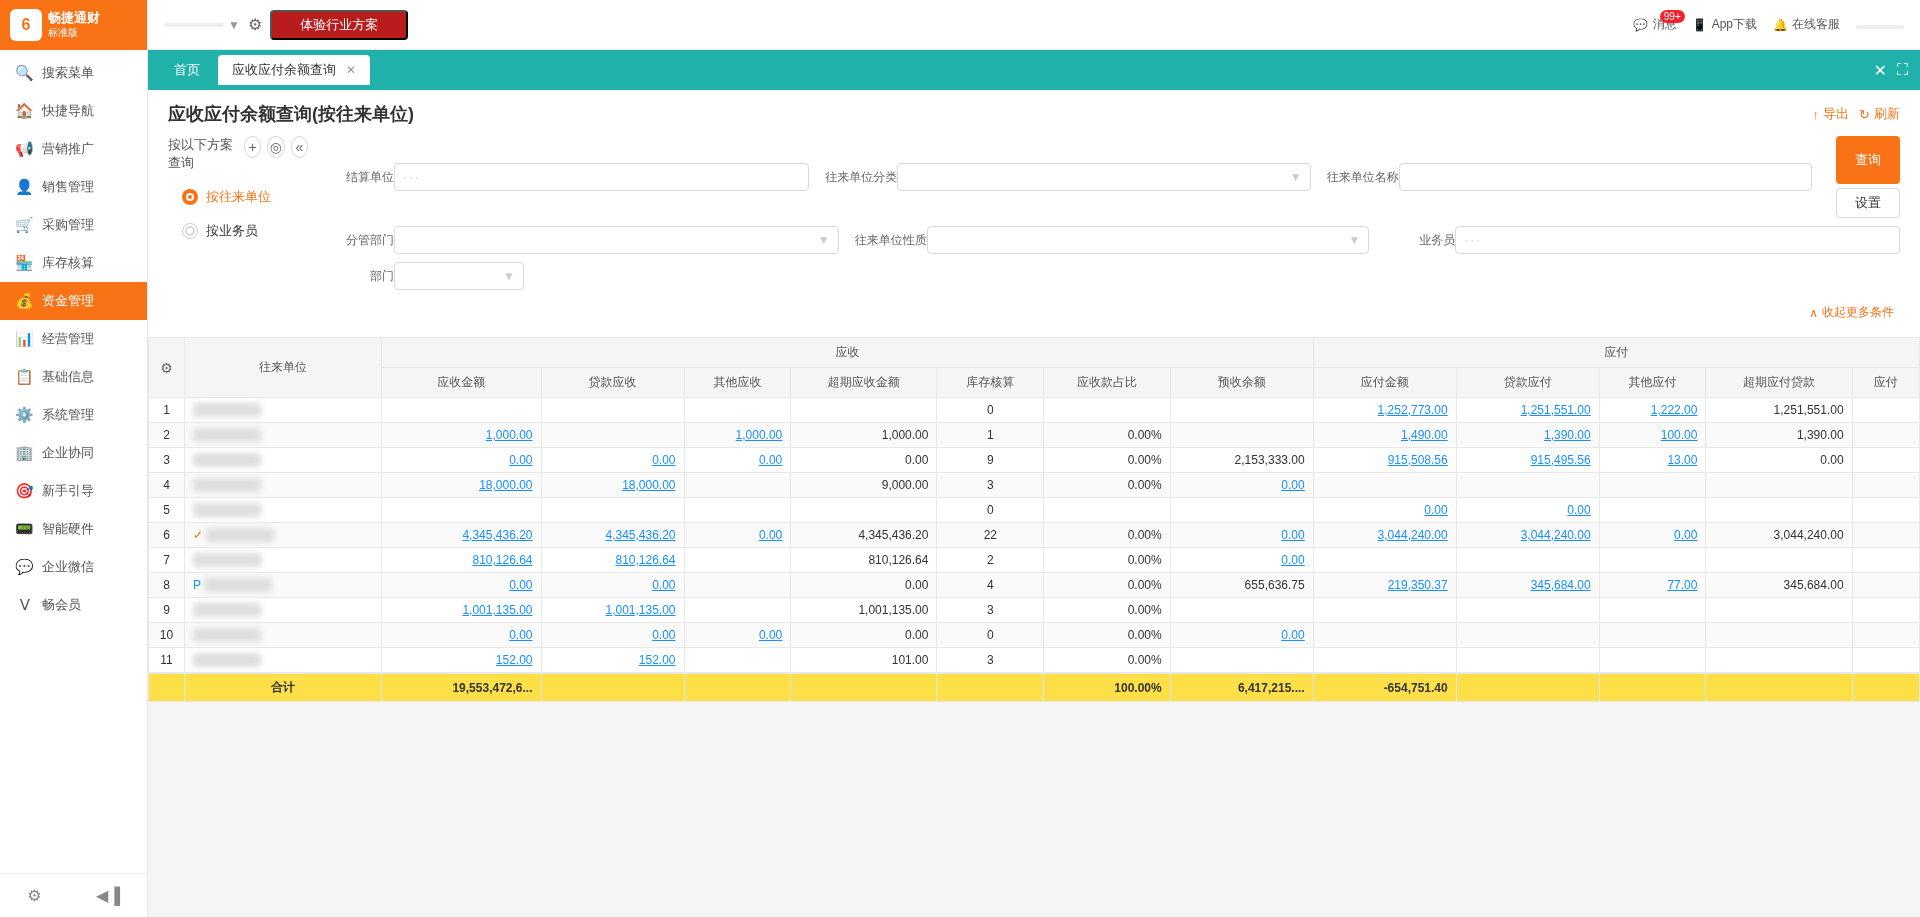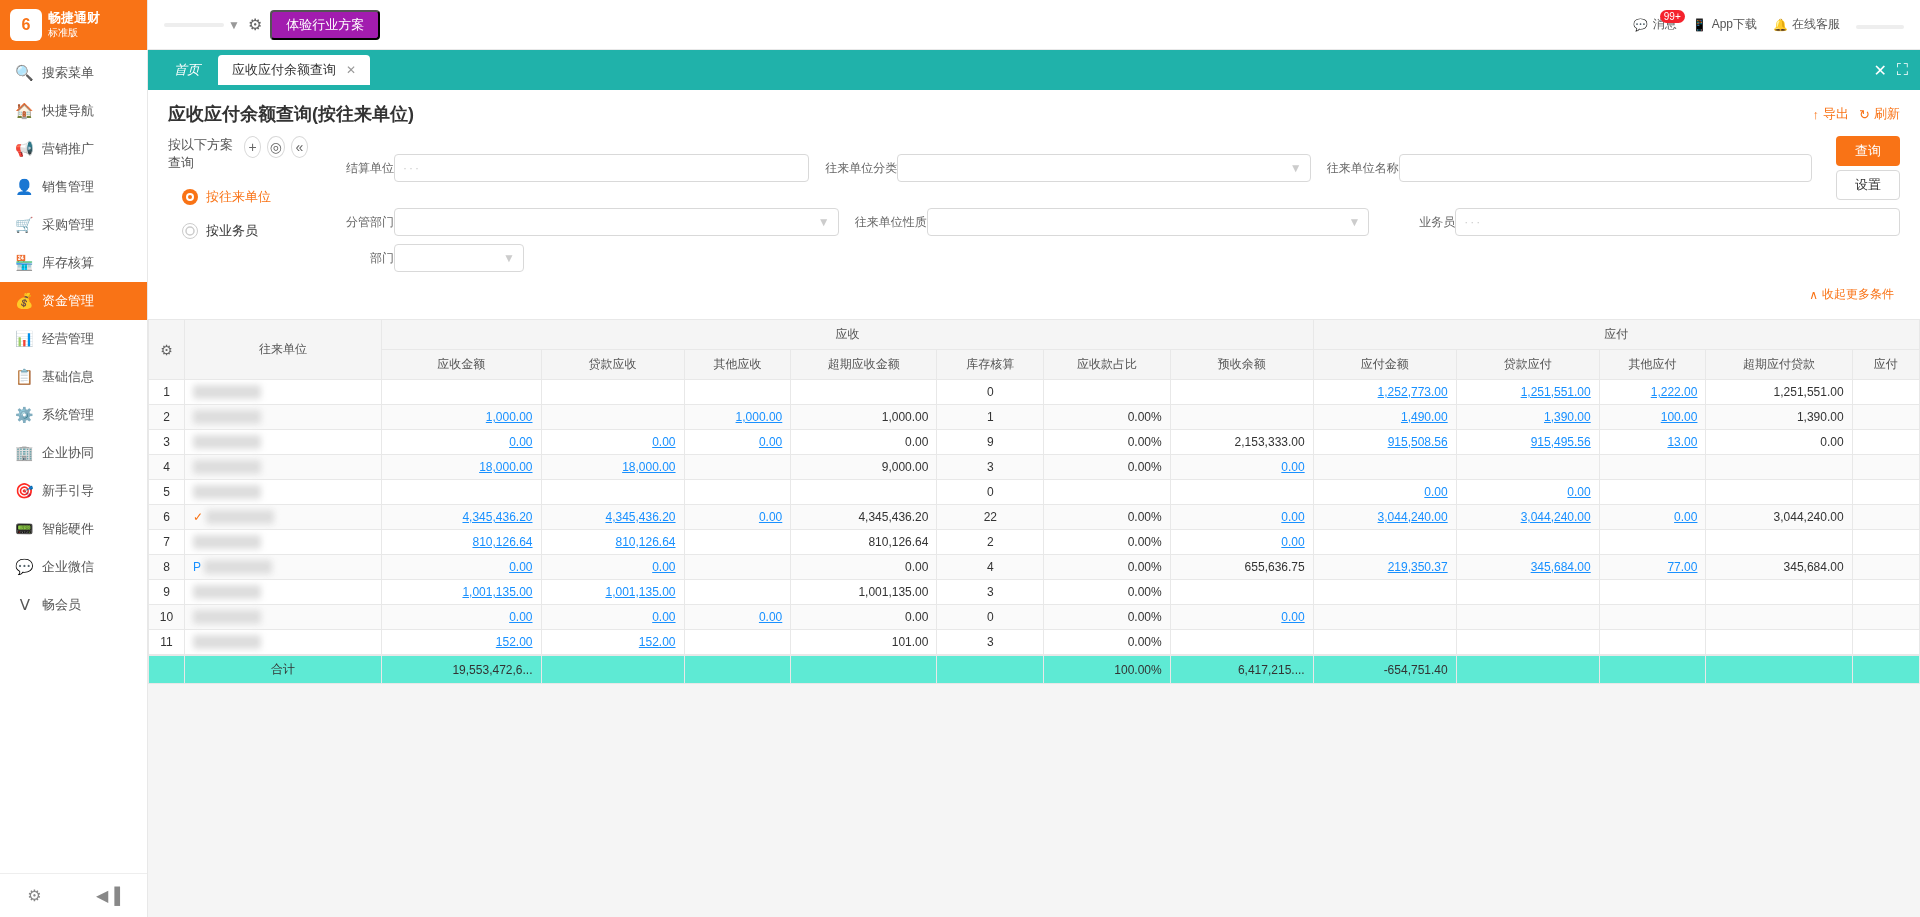--- a/index.html
+++ b/index.html
@@ -19,31 +19,31 @@
     .sidebar-bottom-btn { color: #888; cursor: pointer; font-size: 16px; }
 
     
     .main { flex: 1; display: flex; flex-direction: column; height: 917px; overflow: hidden; }
 
     
     .topbar { height: 50px; background: #fff; border-bottom: 1px solid #e8e8e8; display: flex; align-items: center; padding: 0 16px; gap: 12px; flex-shrink: 0; }
     .topbar-left { display: flex; align-items: center; gap: 8px; flex: 1; }
     .topbar-breadcrumb { color: #999; font-size: 12px; display: flex; align-items: center; gap: 4px; }
     .topbar-arrow { color: #999; }
-    .topbar-promo { background: #a21caf; color: #fff; padding: 4px 14px; border-radius: 4px; font-size: 13px; cursor: pointer; }
+    .topbar-promo { background: #b91c1c; color: #fff; padding: 4px 28px; border-radius: 4px; font-size: 13px; cursor: pointer; }
     .topbar-right { display: flex; align-items: center; gap: 16px; }
     .topbar-icon-group { display: flex; align-items: center; gap: 4px; color: #555; font-size: 12px; cursor: pointer; position: relative; }
     .badge { background: #f5222d; color: #fff; font-size: 10px; padding: 1px 4px; border-radius: 8px; position: absolute; top: -6px; right: -8px; }
     .topbar-user { color: #555; font-size: 12px; }
     .gear-icon { color: #666; cursor: pointer; font-size: 16px; }
 
     
     .tabbar { height: 40px; background: #20b2aa; display: flex; align-items: center; padding: 0 12px; flex-shrink: 0; gap: 4px; }
     .tab { padding: 6px 14px; color: #fff; font-size: 13px; cursor: pointer; border-radius: 4px 4px 0 0; display: flex; align-items: center; gap: 6px; }
-    .tab.home { background: transparent; font-style: italic; }
+    .tab.home { background: transparent; }
     .tab.active { background: #fff; color: #333; }
     .tab-close { font-size: 12px; color: #999; margin-left: 4px; cursor: pointer; }
     .tab-bar-right { margin-left: auto; display: flex; gap: 10px; color: #fff; font-size: 16px; cursor: pointer; }
 
     
     .content { flex: 1; overflow: hidden; background: #f5f5f5; display: flex; flex-direction: column; }
 
     
     .page-header { background: #fff; padding: 12px 20px 0; display: flex; align-items: center; justify-content: space-between; flex-shrink: 0; }
     .page-title { font-size: 18px; font-weight: bold; color: #333; }
@@ -53,38 +53,38 @@
     .filter-label { font-size: 13px; color: #555; }
     .filter-add-btn { width: 22px; height: 22px; border: 1px solid #d9d9d9; border-radius: 50%; display: flex; align-items: center; justify-content: center; cursor: pointer; color: #666; font-size: 14px; }
     .filter-field { display: flex; align-items: center; gap: 0; flex: 1; }
     .filter-field label { min-width: 70px; color: #666; font-size: 12px; text-align: right; }
     .filter-input { flex: 1; height: 28px; border: 1px solid #d9d9d9; border-radius: 4px; padding: 0 8px; font-size: 12px; color: #333; display: flex; align-items: center; justify-content: space-between; cursor: pointer; }
     .filter-input .dots { color: #ccc; letter-spacing: 2px; }
     .filter-input .arrow { color: #ccc; }
     .filter-collapse { display: flex; align-items: center; justify-content: center; padding: 6px; color: #f97316; font-size: 12px; cursor: pointer; gap: 4px; }
 
     
-    .btn-query { background: #f97316; color: #fff; border: none; padding: 6px 18px; border-radius: 4px; cursor: pointer; font-size: 13px; }
+    .btn-query { background: #f97316; color: #fff; border: none; padding: 15px 18px; border-radius: 4px; cursor: pointer; font-size: 13px; }
     .btn-setting { background: #fff; color: #333; border: 1px solid #d9d9d9; padding: 5px 18px; border-radius: 4px; cursor: pointer; font-size: 13px; }
     .left-panel-item { display: flex; align-items: center; gap: 8px; padding: 8px 14px; cursor: pointer; font-size: 13px; color: #333; }
     .left-panel-item.active { color: #f97316; }
     .orange-dot { width: 16px; height: 16px; background: #f97316; border-radius: 50%; display: flex; align-items: center; justify-content: center; color: #fff; font-size: 9px; }
     .gray-dot { width: 16px; height: 16px; border: 1px solid #ccc; border-radius: 50%; display: flex; align-items: center; justify-content: center; color: #888; font-size: 9px; }
 
     
     .table-area { flex: 1; overflow: auto; }
     .data-table { width: 100%; border-collapse: collapse; background: #fff; font-size: 12px; }
     .data-table th { background: #f5f5f5; border: 1px solid #e8e8e8; padding: 6px 8px; text-align: center; font-weight: normal; color: #555; white-space: nowrap; position: sticky; top: 0; z-index: 2; }
     .data-table td { border: 1px solid #e8e8e8; padding: 5px 8px; text-align: right; color: #333; white-space: nowrap; }
     .data-table td.center { text-align: center; }
     .data-table td.name-cell { text-align: left; max-width: 120px; overflow: hidden; }
     .data-table tr:nth-child(even) { background: #fafafa; }
     .link-cell { color: #1890ff; text-decoration: underline; cursor: pointer; }
     .col-header-group { background: #f0f0f0; }
-    .footer-row td { background: #5eead4; font-weight: normal; border-top: 2px solid #e8e8e8; }
+    .footer-row td { background: #fde047; font-weight: bold; border-top: 2px solid #e8e8e8; }
     .blurred { filter: blur(3px); user-select: none; color: transparent; background: #ddd; border-radius: 2px; display: inline-block; }
     .settings-gear { color: #666; cursor: pointer; font-size: 14px; }
   </style>
 </head>
 <body>
 
 <div class="sidebar">
   <div class="sidebar-logo">
     <div class="logo-icon">
         <span>6</span>

